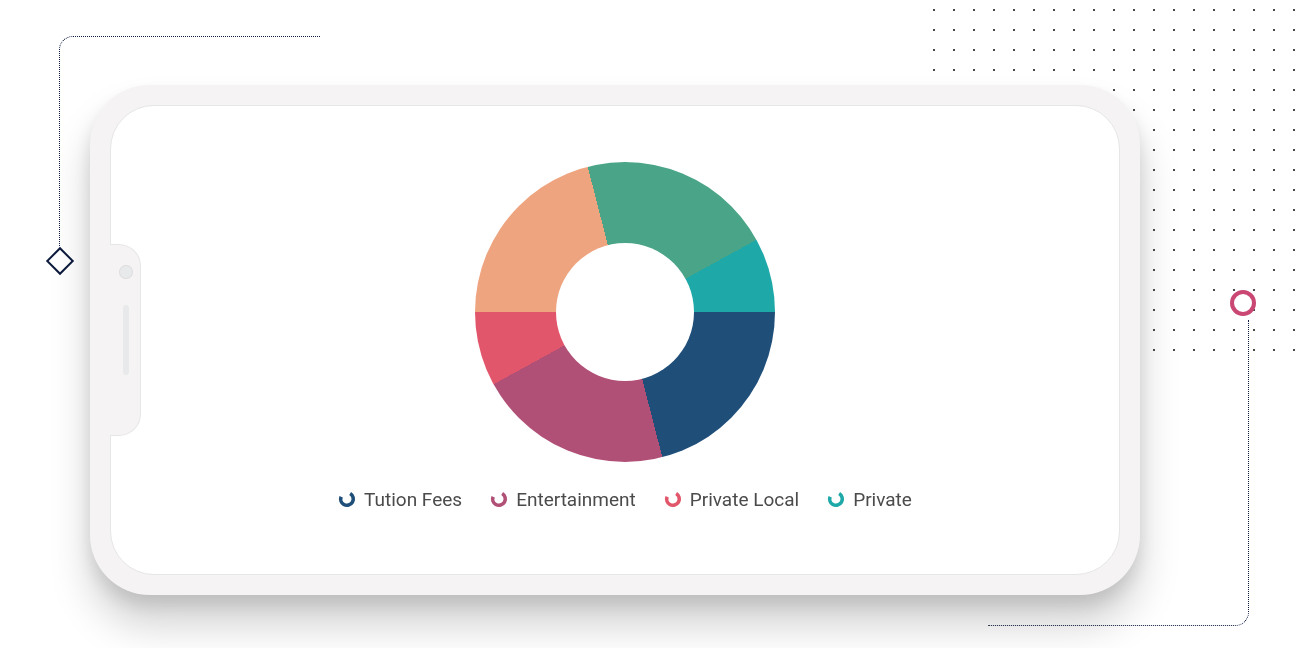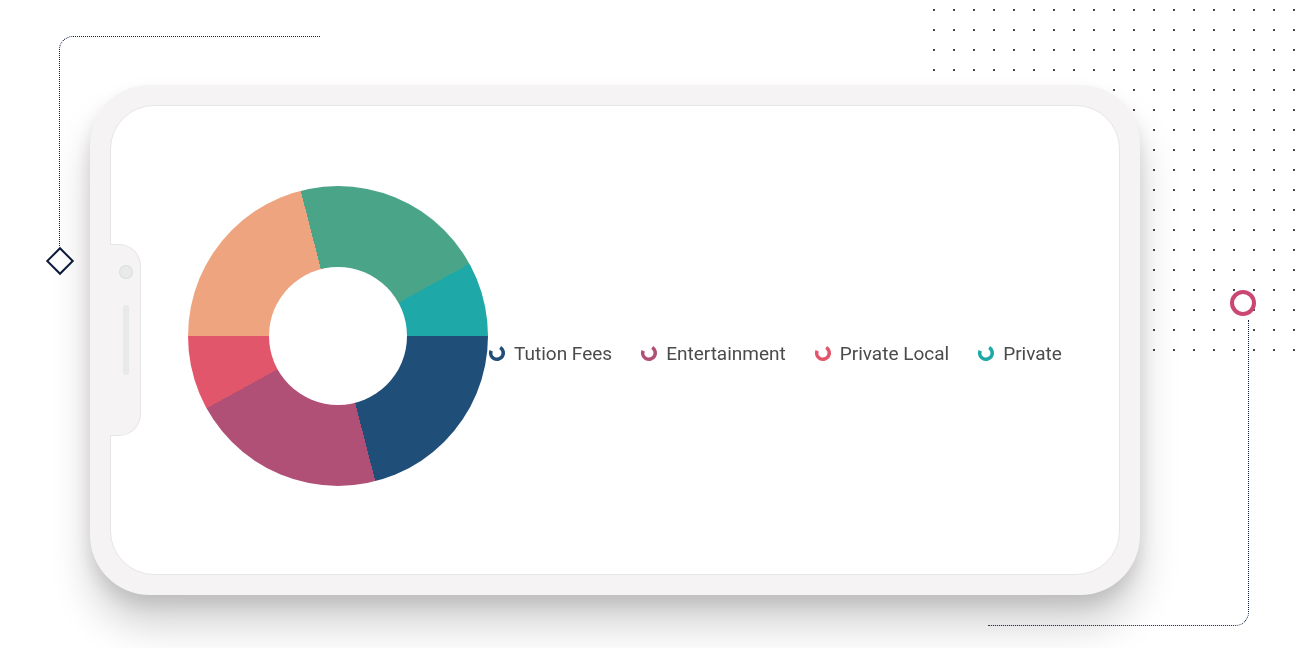--- a/index.html
+++ b/index.html
@@ -138,21 +138,21 @@
   }
 
   
   .screen {
     position: absolute;
     left: 60px;
     top: 40px;
     right: 40px;
     bottom: 40px;
     display: flex;
-    flex-direction: row;
+    flex-direction: column;
     align-items: center;
     justify-content: center;
   }
 
   
   .donut-wrap {
     position: relative;
     width: 300px;
     height: 300px;
     margin-top: -8px;

